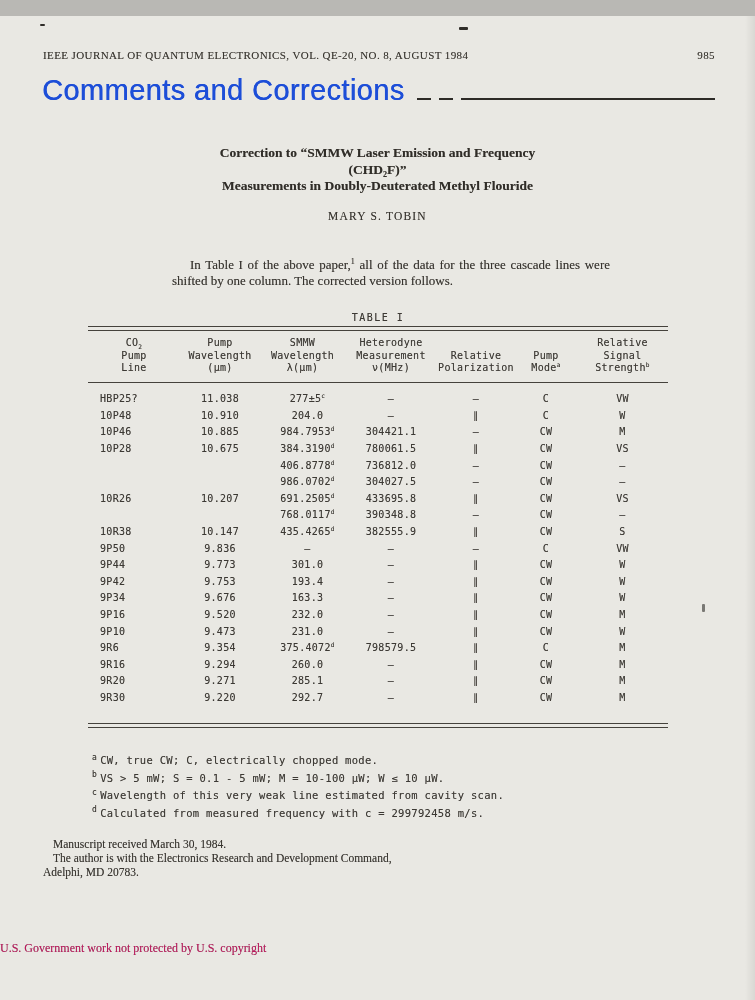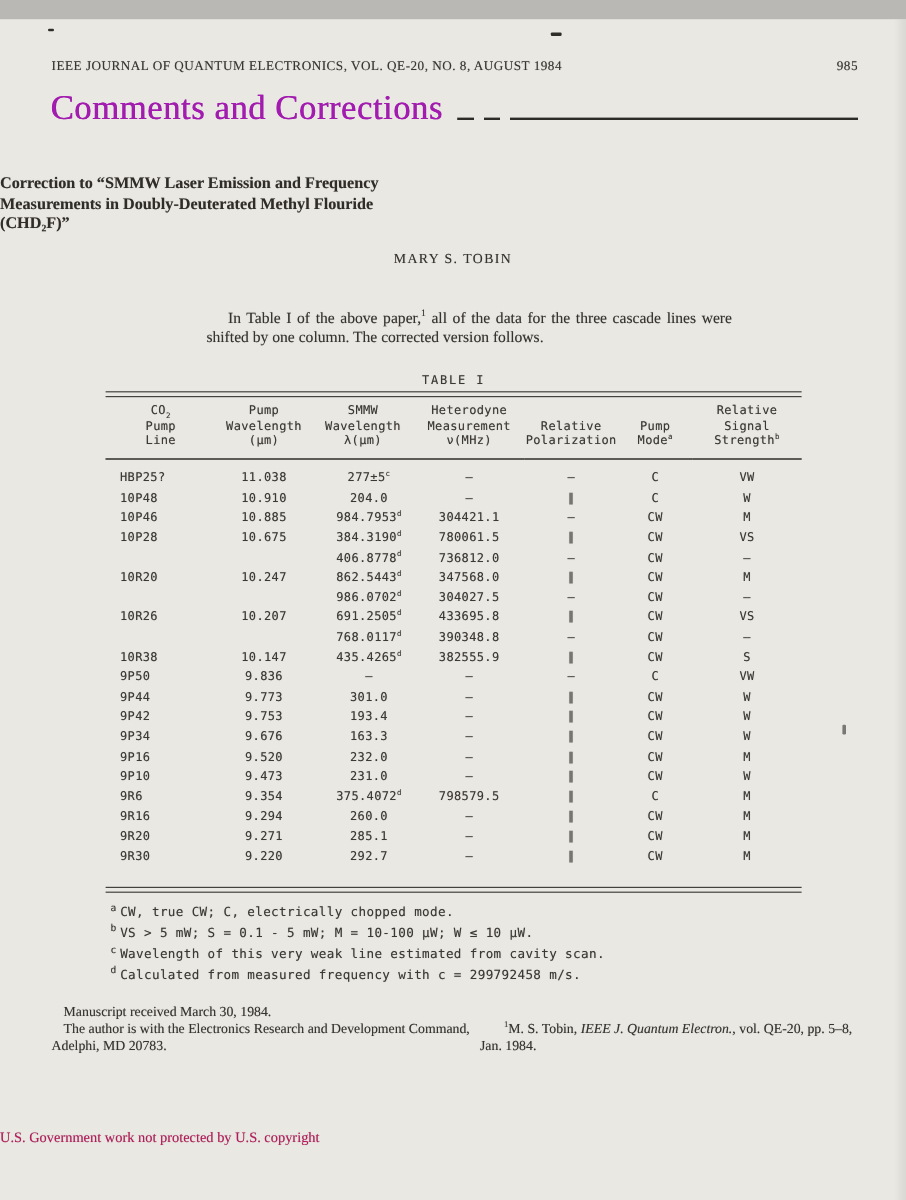--- a/index.html
+++ b/index.html
@@ -10,27 +10,27 @@
     font-family:"Liberation Serif","DejaVu Serif",serif;
     text-shadow:0 0 .6px rgba(55,52,47,.45);
   }
   .edge-shade{position:absolute;top:0;right:0;width:10px;height:100%;background:linear-gradient(to right,rgba(0,0,0,0),rgba(0,0,0,.07));}
   .speck{position:absolute;background:#2f2d29;border-radius:1px;}
 
   
   .journal-row{position:absolute;top:33px;left:43px;right:40px;display:flex;justify-content:space-between;
     font-size:11px;letter-spacing:.4px;color:#3a3731;}
   .section-title-row{position:absolute;top:58px;left:42px;right:40px;display:flex;align-items:flex-end;}
-  .section-title{font-family:Liberation Serif, serif;font-size:29px;font-weight:400;margin:0;
-    letter-spacing:.4px;color:#a21caf;text-shadow:.4px 0 0 currentColor;}
+  .section-title{font-family:Liberation Sans, sans-serif;font-size:29px;font-weight:400;margin:0;
+    letter-spacing:.4px;color:#1d4ed8;text-shadow:.4px 0 0 currentColor;}
   .title-rule{flex:1;height:2px;margin:0 0 7px 12px;
     background:linear-gradient(90deg,#2d2b27 0 14px,transparent 14px 22px,#2d2b27 22px 36px,transparent 36px 44px,#2d2b27 44px 100%);}
 
   
-  .correction-title{position:absolute;top:129px;left:0;width:100%;
+  .correction-title{position:absolute;top:129px;left:0;width:100%;text-align:center;
     font-weight:bold;font-size:13.5px;line-height:16.5px;color:#302d28;}
   .author{position:absolute;top:194px;left:0;width:100%;text-align:center;font-size:11.5px;letter-spacing:1.2px;}
   .intro{position:absolute;top:228px;left:172px;width:438px;font-size:13px;line-height:16px;
     text-align:justify;text-indent:18px;font-family:Liberation Serif, serif;}
   sup{font-size:.62em;vertical-align:super;line-height:0;}
   sub{font-size:.62em;vertical-align:sub;line-height:0;}
 
   
   .table-caption{position:absolute;top:296px;left:88px;width:580px;text-align:center;
     font-family:"DejaVu Sans Mono","Liberation Mono",monospace;font-size:10px;letter-spacing:1.5px;color:#3c3934;}
@@ -72,22 +72,22 @@
     <span>985</span>
   </div>
 
   <div class="section-title-row">
     <h1 class="section-title">Comments and Corrections</h1>
     <div class="title-rule"></div>
   </div>
 
   <div class="correction-title">
     <div>Correction to “SMMW Laser Emission and Frequency</div>
+    <div>(CHD₂F)”</div>
     <div>Measurements in Doubly-Deuterated Methyl Flouride</div>
-    <div>(CHD₂F)”</div>
   </div>
 
   <div class="author">MARY S. TOBIN</div>
 
   <p class="intro"><span>In Table I of the above paper,</span><sup>1</sup><span> all of the data for the three cascade lines were shifted by one column. The corrected version follows.</span></p>
 
   <div class="table-caption">TABLE I</div>
 
   <div class="table-wrap">
     <div class="rule-top"></div>
@@ -178,29 +178,20 @@
           <tr>
             <td class="c1"></td>
             <td class="c2"></td>
             <td class="c3">406.8778<sup>d</sup></td>
             <td class="c4">736812.0</td>
             <td class="c5">–</td>
             <td class="c6">CW</td>
             <td class="c7">–</td>
           </tr>
           <tr>
-            <td class="c1">10R20</td>
-            <td class="c2">10.247</td>
-            <td class="c3">862.5443<sup>d</sup></td>
-            <td class="c4">347568.0</td>
-            <td class="c5">∥</td>
-            <td class="c6">CW</td>
-            <td class="c7">M</td>
-          </tr>
-          <tr>
             <td class="c1"></td>
             <td class="c2"></td>
             <td class="c3">986.0702<sup>d</sup></td>
             <td class="c4">304027.5</td>
             <td class="c5">–</td>
             <td class="c6">CW</td>
             <td class="c7">–</td>
           </tr>
           <tr>
             <td class="c1">10R26</td>
@@ -330,16 +321,15 @@
       <div><sup class="fn-sup">b</sup>VS &gt; 5 mW; S = 0.1 - 5 mW; M = 10-100 μW; W ≤ 10 μW.</div>
       <div><sup class="fn-sup">c</sup>Wavelength of this very weak line estimated from cavity scan.</div>
       <div><sup class="fn-sup">d</sup>Calculated from measured frequency with c = 299792458 m/s.</div>
     </div>
 
   <div class="bottom-left">
     <p>Manuscript received March 30, 1984.</p>
     <p>The author is with the Electronics Research and Development Command, Adelphi, MD 20783.</p>
   </div>
 
-  <div class="bottom-right"><sup>1</sup><span>M. S. Tobin, </span><i>IEEE J. Quantum Electron.</i><span>, vol. QE-20, pp. 5–8, Jan. 1984.</span></div>
 
   <div class="footer-line">U.S. Government work not protected by U.S. copyright</div>
 </div>
 
 </body></html>

